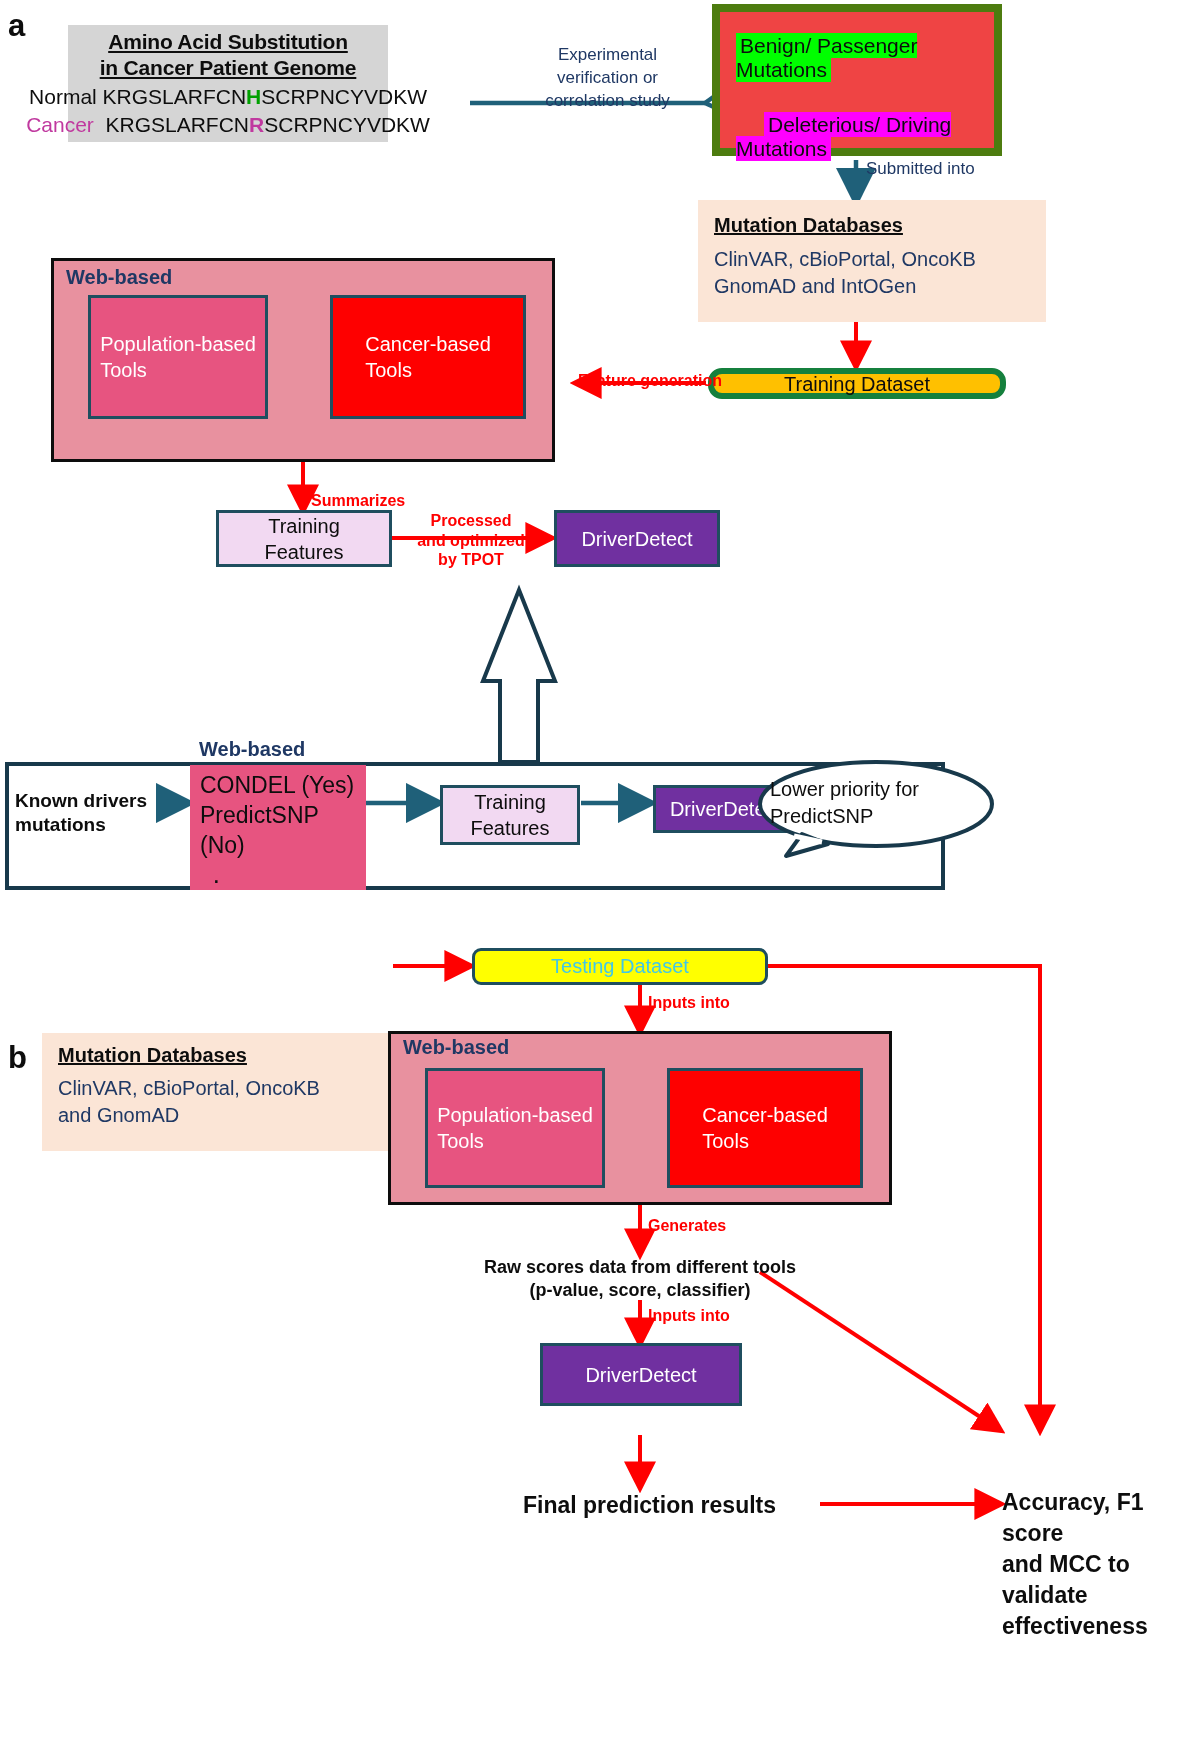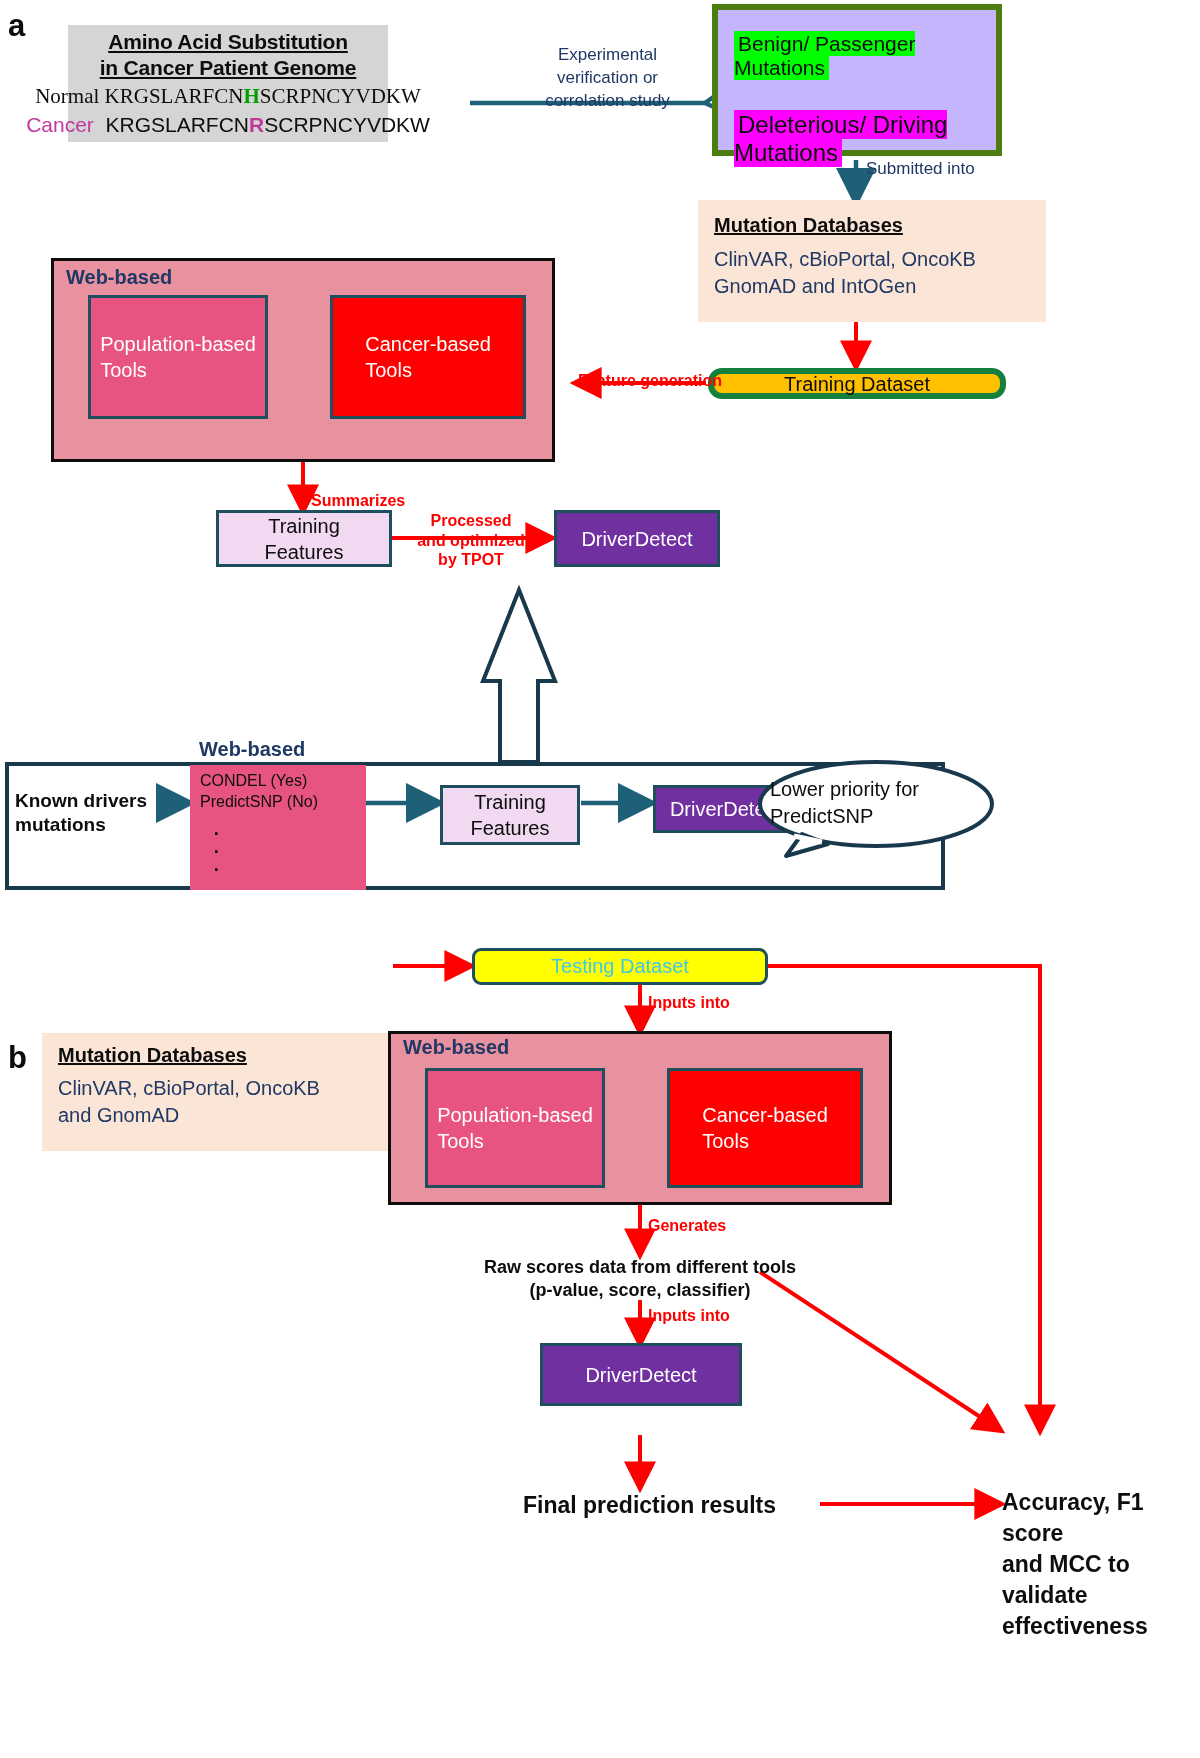--- a/index.html
+++ b/index.html
@@ -23,21 +23,21 @@
   
   .box { position: absolute; display: flex; flex-direction: column;
          align-items: center; justify-content: center; text-align: center; }
 
   .box-grey {
     background: #d5d5d5;
     padding: 6px 10px;
     align-items: center;
   }
   .box-peach { background: #fbe5d6; }
-  .box-white-thick { background: #c4b5fd; border: 6px solid #4d7c0f; }
+  .box-white-thick { background: #ef4444; border: 8px solid #4d7c0f; }
   .box-outer-pink { background: #e8919f; border: 3px solid #0d0d0d; }
   .box-pink-tool { background: #e75480; border: 3px solid #1f4e5f; }
   .box-red-tool  { background: #fe0000; border: 3px solid #1f4e5f; }
   .box-lilac     { background: #f2d9f2; border: 3px solid #1f4e5f; }
   .box-purple    { background: #7030a0; border: 3px solid #1f4e5f; }
   .box-yellow-round {
     background: #ffc000; border: 6px solid #15803d; border-radius: 14px;
   }
   .box-yellow2-round {
     background: #ffff00; border: 3px solid #1f4e5f; border-radius: 9px;
@@ -60,24 +60,24 @@
   .lbl-red {
     color: #ff0000; font-weight: bold; font-size: 16px; line-height: 1.22;
   }
   .lbl-black-bold { color: #0d0d0d; font-weight: bold; font-size: 19px; line-height: 1.25; }
 
   .webbased {
     font-weight: bold; color: #1f3864; font-size: 20px;
   }
   .tool-text { color: #ffffff; font-size: 20px; line-height: 1.3; }
   .plain-20  { color: #0d0d0d; font-size: 20px; line-height: 1.3; }
-  .plain-19  { color: #0d0d0d; font-size: 16px; line-height: 1.3; }
+  .plain-19  { color: #0d0d0d; font-size: 23px; line-height: 1.3; }
 
   .hl-green { background: #00ff00; color: #0d0d0d; font-size: 21px; padding: 1px 4px; }
-  .hl-mag   { background: #ff00ff; color: #0d0d0d; font-size: 24px; padding: 1px 4px; }
+  .hl-mag   { background: #ff00ff; color: #0d0d0d; font-size: 21px; padding: 1px 4px; margin-left: 28px; }
 
   .db-title {
     font-weight: bold; text-decoration: underline; color: #0d0d0d; font-size: 20px;
   }
   .db-body { color: #1f3864; font-size: 20px; line-height: 1.35; }
 
   .dots { font-size: 26px; color: #0d0d0d; line-height: 0.7; letter-spacing: 0; }
 
   svg.overlay { position:absolute; left:0; top:0; width:1200px; height:1758px;
                 pointer-events:none; }
@@ -134,21 +134,21 @@
     <path d="M760,1272 L1000,1430" stroke="#ff0000" stroke-width="4" fill="none" marker-end="url(#redArrow)"></path>
 
     <path d="M820,1504 L1000,1504" stroke="#ff0000" stroke-width="4" fill="none" marker-end="url(#redArrow)"></path>
   </svg>
 
   <div class="abs panel-letter" style="left:8px; top:8px;">a</div>
 
   <div class="box box-grey" style="left:68px; top:25px; width:320px; height:117px;">
     <div class="hdr-bold-ul">Amino Acid Substitution</div>
     <div class="hdr-bold-ul">in Cancer Patient Genome</div>
-    <div class="seq-line" style="margin-top:3px;font-family:Liberation Serif, serif;"><span>Normal</span> <span>KRGSLARFCN</span><span class="seq-green">H</span><span>SCRPNCYVDKW</span></div>
+    <div class="seq-line" style="margin-top:3px;"><span>Normal</span> <span>KRGSLARFCN</span><span class="seq-green">H</span><span>SCRPNCYVDKW</span></div>
     <div class="seq-line"><span class="seq-label-cancer">Cancer</span>  <span>KRGSLARFCN</span><span class="seq-mag">R</span><span>SCRPNCYVDKW</span></div>
   </div>
 
   <div class="abs lbl-blue" style="left:520px; top:44px; width:175px; white-space:pre-line; text-align:center;">Experimental
 verification or
 correlation study</div>
 
   <div class="abs box-white-thick" style="left:712px; top:4px; width:290px; height:152px;">
     <div class="abs" style="left:16px; top:22px;">
       <span class="hl-green">Benign/ Passenger Mutations</span>

